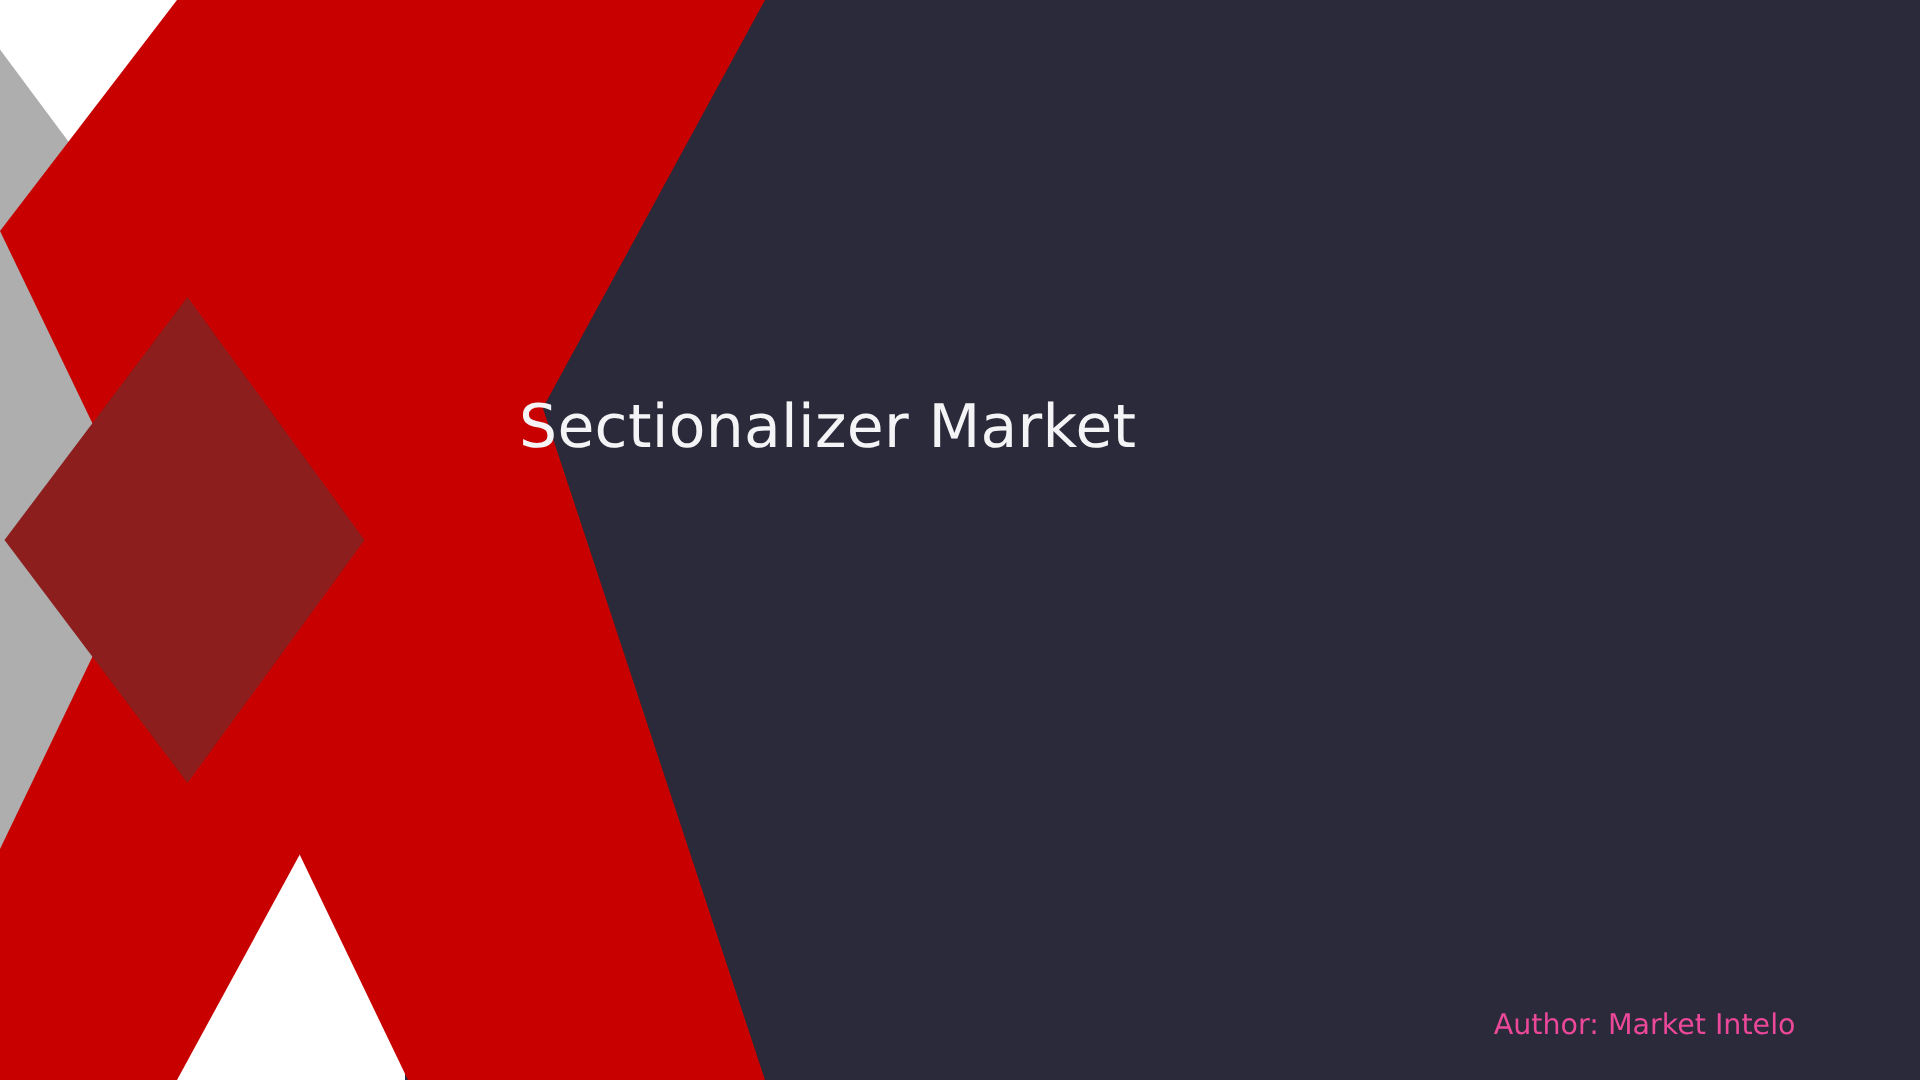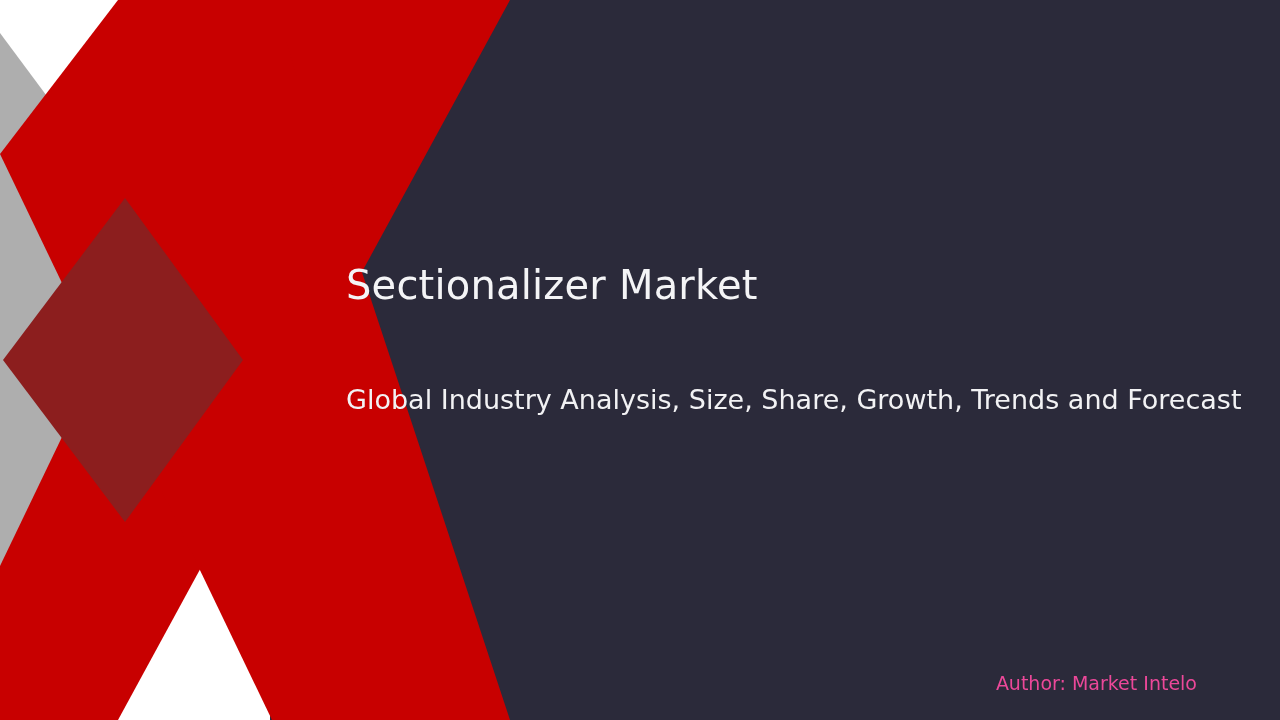--- a/index.html
+++ b/index.html
@@ -87,18 +87,17 @@
     <polygon points="272,0 510,0 118,720 0,720 0,566" fill="#C80000"></polygon>
 
     <polygon points="0,154 118,0 272,0 510,720 272,720" fill="#C80000"></polygon>
 
     <polygon points="3,360 125,198 243,360 125,522" fill="#8C1E1E"></polygon>
   </svg>
 
   <div id="text-layer">
     <h1 id="title">Sectionalizer Market</h1>
 
-    <p id="subtitle">Global Industry Analysis, Size, Share, Growth, Trends and Forecast</p>
 
     <p id="author">Author: Market Intelo</p>
   </div>
 
 </div>
 
 </body></html>

